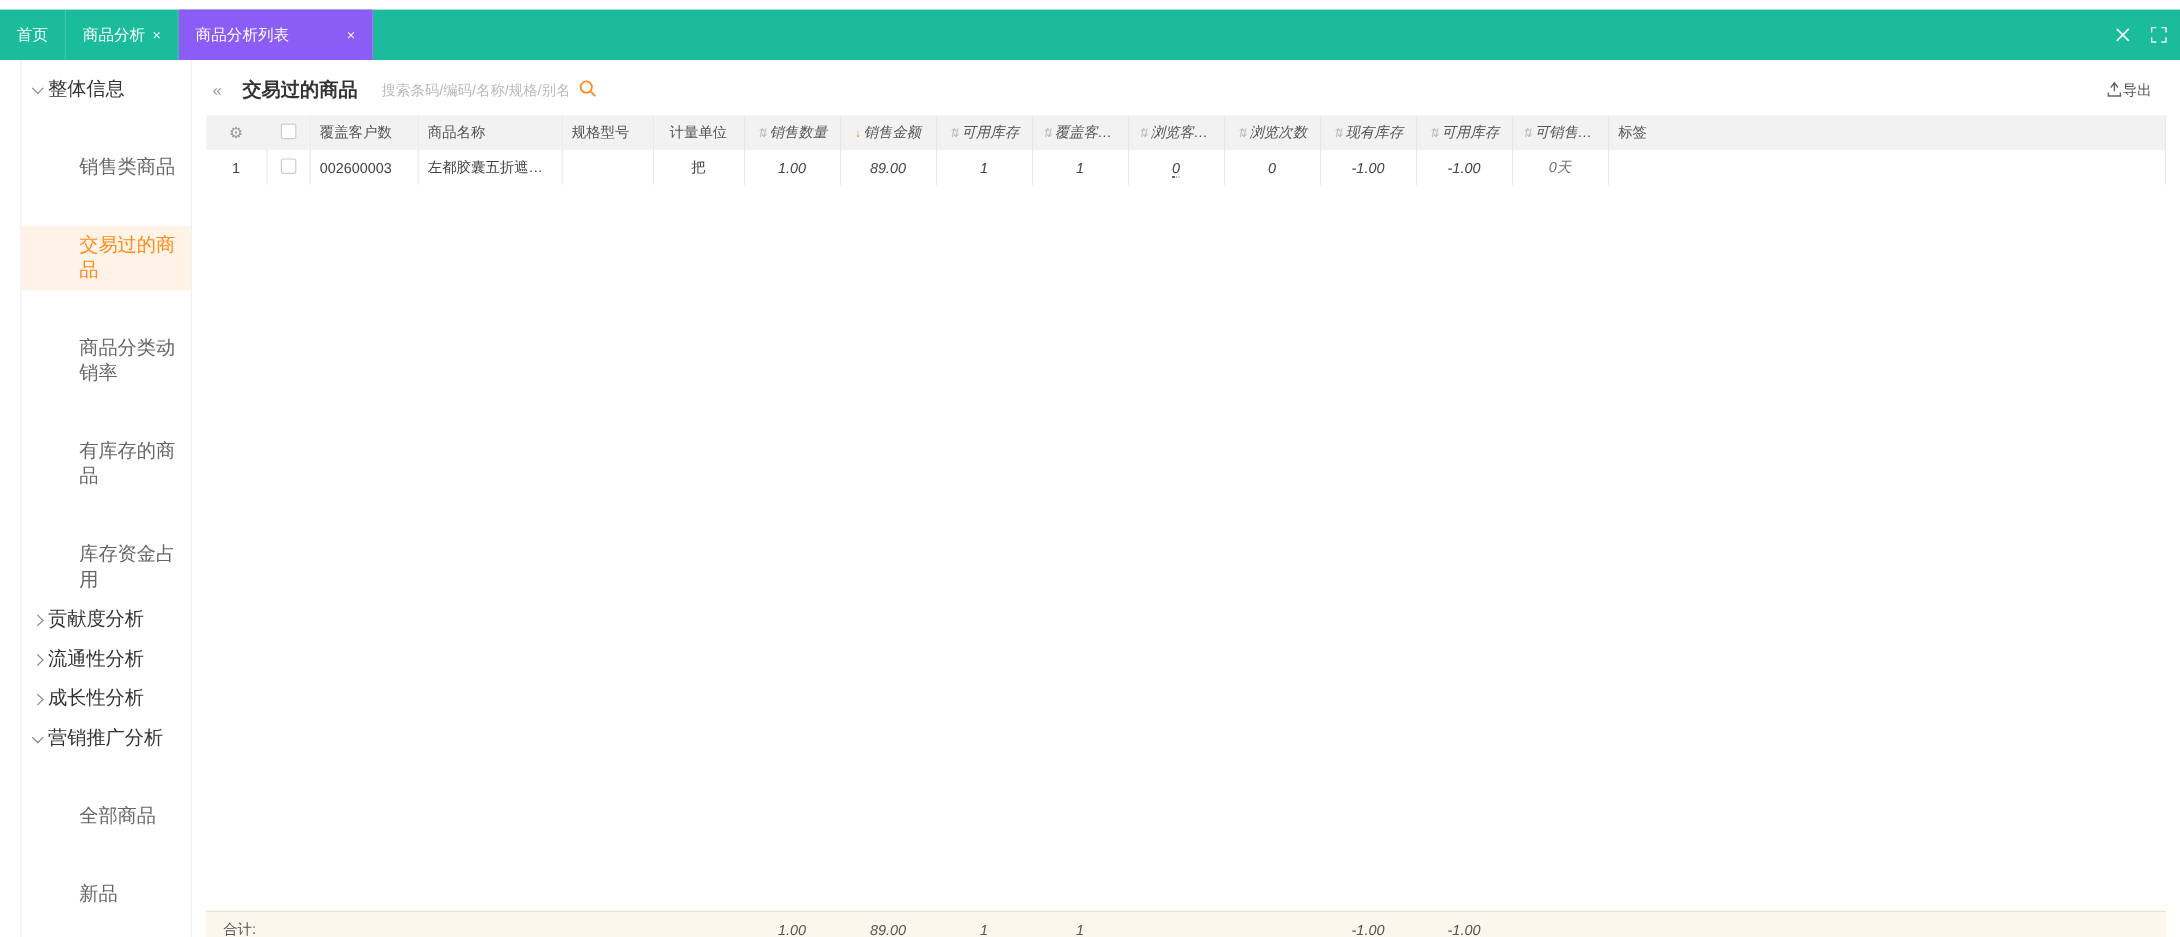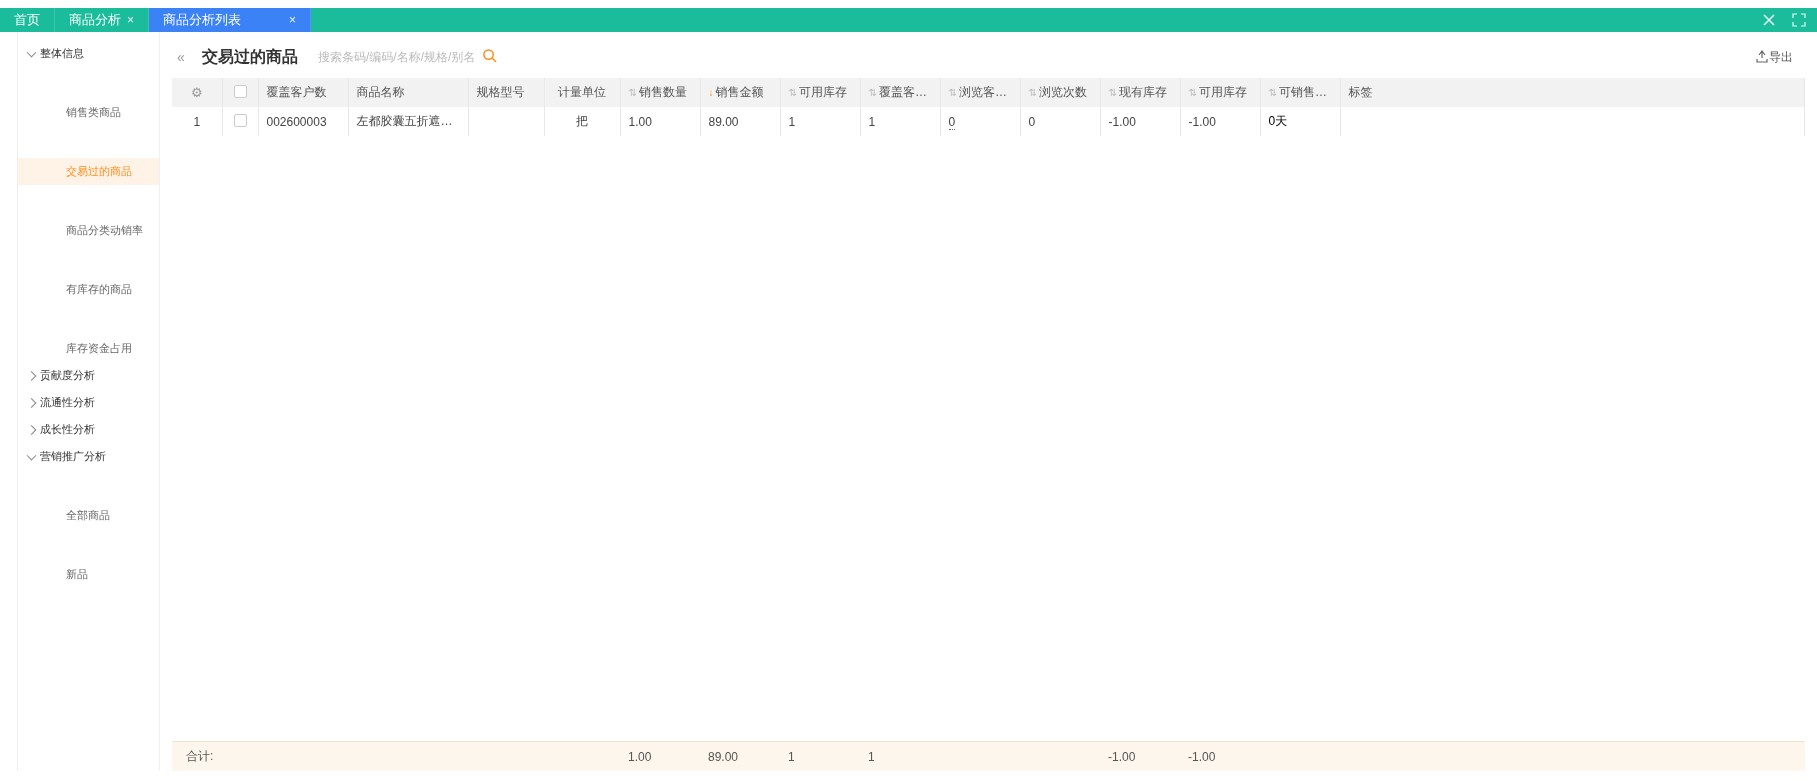--- a/index.html
+++ b/index.html
@@ -7,37 +7,37 @@
   font-family: "Microsoft YaHei", "PingFang SC", sans-serif;
   font-size: 12px;
   color: #333;
   background: #fff;
   width: 1817px;
   height: 781px;
   overflow: hidden;
 }
 .top-white-bar { height: 8px; background: #fff; }
 .teal-bar {
-  height: 24px;
+  height: 42px;
   background: #1abc9c;
   display: flex;
   align-items: stretch;
   position: relative;
 }
 .tab {
   display: flex;
   align-items: center;
   padding: 0 14px;
   color: #fff;
   font-size: 13px;
   cursor: pointer;
   gap: 6px;
   border-right: 1px solid rgba(255,255,255,0.15);
 }
-.tab.active { background: #3b82f6; gap: 48px; }
+.tab.active { background: #8b5cf6; gap: 48px; }
 .tab .close-x {
   font-size: 12px;
   opacity: 0.9;
 }
 .teal-right {
   margin-left: auto;
   display: flex;
   align-items: center;
   padding-right: 8px;
   gap: 10px;
@@ -60,21 +60,21 @@
   border-right: 1px solid #eee;
 }
 .sidebar {
   width: 142px;
   padding: 8px 0;
   border-right: 1px solid #f0f0f0;
   flex-shrink: 0;
 }
 .nav-item {
   padding: 6px 8px 6px 22px;
-  font-size: 11px;
+  font-size: 16px;
   color: #555;
   cursor: pointer;
   display: flex;
   align-items: flex-start;
 }
 .nav-item.group {
   padding-left: 22px;
   color: #333;
   position: relative;
 }
@@ -198,35 +198,35 @@
   content: '↓';
   color: #ff8c1a;
 }
 td { color: #444; }
 .col-idx { width: 50px; text-align: center; }
 .col-chk { width: 36px; text-align: center; }
 .col-code { width: 90px; }
 .col-name { width: 120px; }
 .col-spec { width: 76px; }
 .col-unit { width: 76px; text-align: center; }
-.col-num { width: 80px; text-align: left; }
+.col-num { width: 80px; text-align: center; font-style: italic; }
 .col-tag { width: auto; }
 .gear-icon {
   color: #999;
   font-size: 13px;
 }
 .checkbox {
   width: 13px; height: 13px;
   border: 1px solid #ccc;
   border-radius: 2px;
   display: inline-block;
   background: #fff;
 }
 .underline-val { border-bottom: 1px dotted #666; }
-.red-val { color: #000000; }
+.red-val { color: #737373; }
 .footer-row {
   position: absolute;
   bottom: 0;
   left: 12px;
   right: 12px;
   background: #fdf6ec;
   border-top: 1px solid #f0e4cc;
 }
 .footer-row table { width: 100%; }
 .footer-row td {

